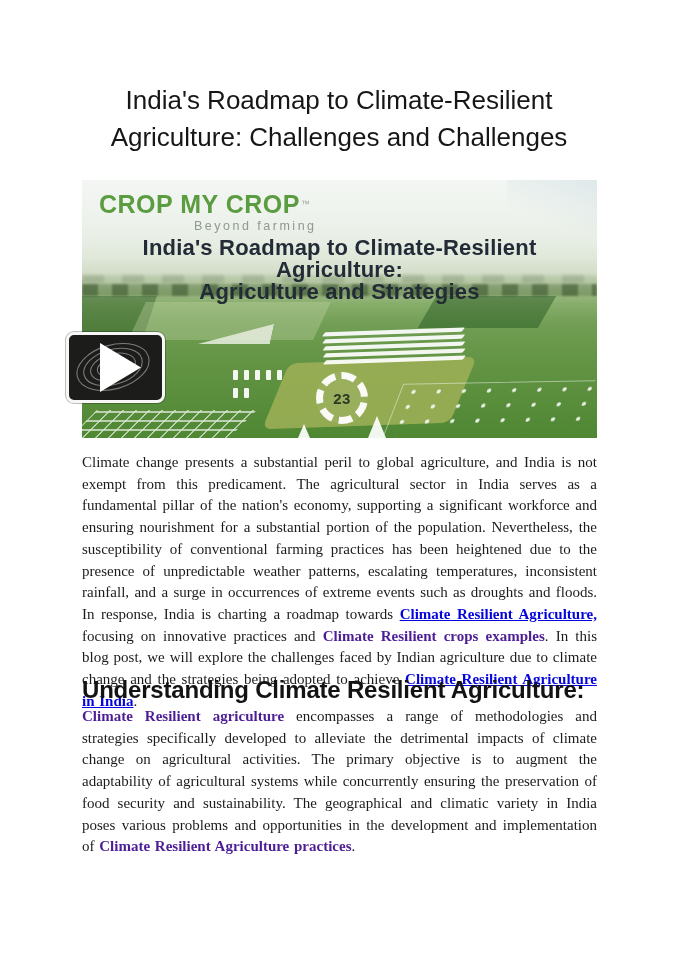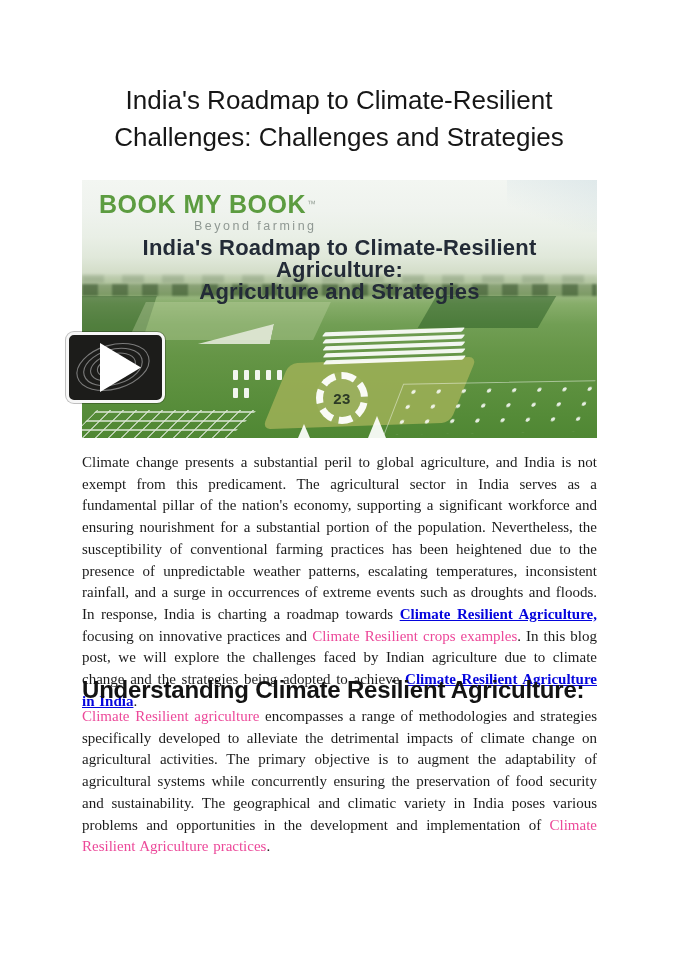--- a/index.html
+++ b/index.html
@@ -75,34 +75,34 @@
   .play-btn{position:absolute;left:-16px;top:152px;width:93px;height:65px;background:#1c1c1a;
     border:3px solid #f7f7f7;border-radius:8px;cursor:pointer;z-index:5;
     box-shadow:0 0 0 1px rgba(0,0,0,.25);}
   .play-btn svg{position:absolute;inset:0;}
 
   
   .col{position:absolute;left:82px;width:515px;}
   .para{font-size:15px;line-height:21.7px;text-align:justify;color:#1b1b1b;word-spacing:1px;}
   .p1{top:452px;}
   .p2{top:706px;}
-  .seg-bold{font-weight:400;color:#ec4899;}
+  .seg-bold{font-weight:700;color:#4c1d95;}
   .seg-link{font-weight:700;color:#0404dd;text-decoration:underline;cursor:pointer;font-family:Liberation Serif, serif;}
   .section-heading{position:absolute;top:676px;left:82px;width:515px;
     font-family:"Liberation Sans", sans-serif;font-weight:700;font-size:24px;color:#131313;
     letter-spacing:-0.2px;}
 </style>
 </head>
 <body>
 
 <div class="page">
 
   <div class="main-title">
     <div>India's Roadmap to Climate-Resilient</div>
-    <div>Challenges: Challenges and Strategies</div>
+    <div>Agriculture: Challenges and Challenges</div>
   </div>
 
   <div class="video-wrap">
     <div class="thumb">
       <div class="sky-corner"></div>
       <div class="treeline2"></div>
       <div class="treeline"></div>
       <div class="patch patch-dark2"></div>
       <div class="patch patch-light"></div>
       <div class="patch patch-dark1"></div>
@@ -120,21 +120,21 @@
       </div>
       <div class="patch dot-grid"></div>
       <div class="patch bl-grid"></div>
       <div class="arrow-up arrow-a"></div>
       <div class="arrow-up arrow-b"></div>
       <div class="circle-49">
         <span>23</span>
       </div>
 
       <div class="logo">
-        <span class="brand">BOOK MY BOOK</span><span class="tm">™</span>
+        <span class="brand">CROP MY CROP</span><span class="tm">™</span>
         <div class="tagline">Beyond farming</div>
       </div>
 
       <div class="overlay-title">
         <div>India's Roadmap to Climate-Resilient Agriculture:</div>
         <div>Agriculture and Strategies</div>
       </div>
     </div>
 
     <div class="play-btn">

